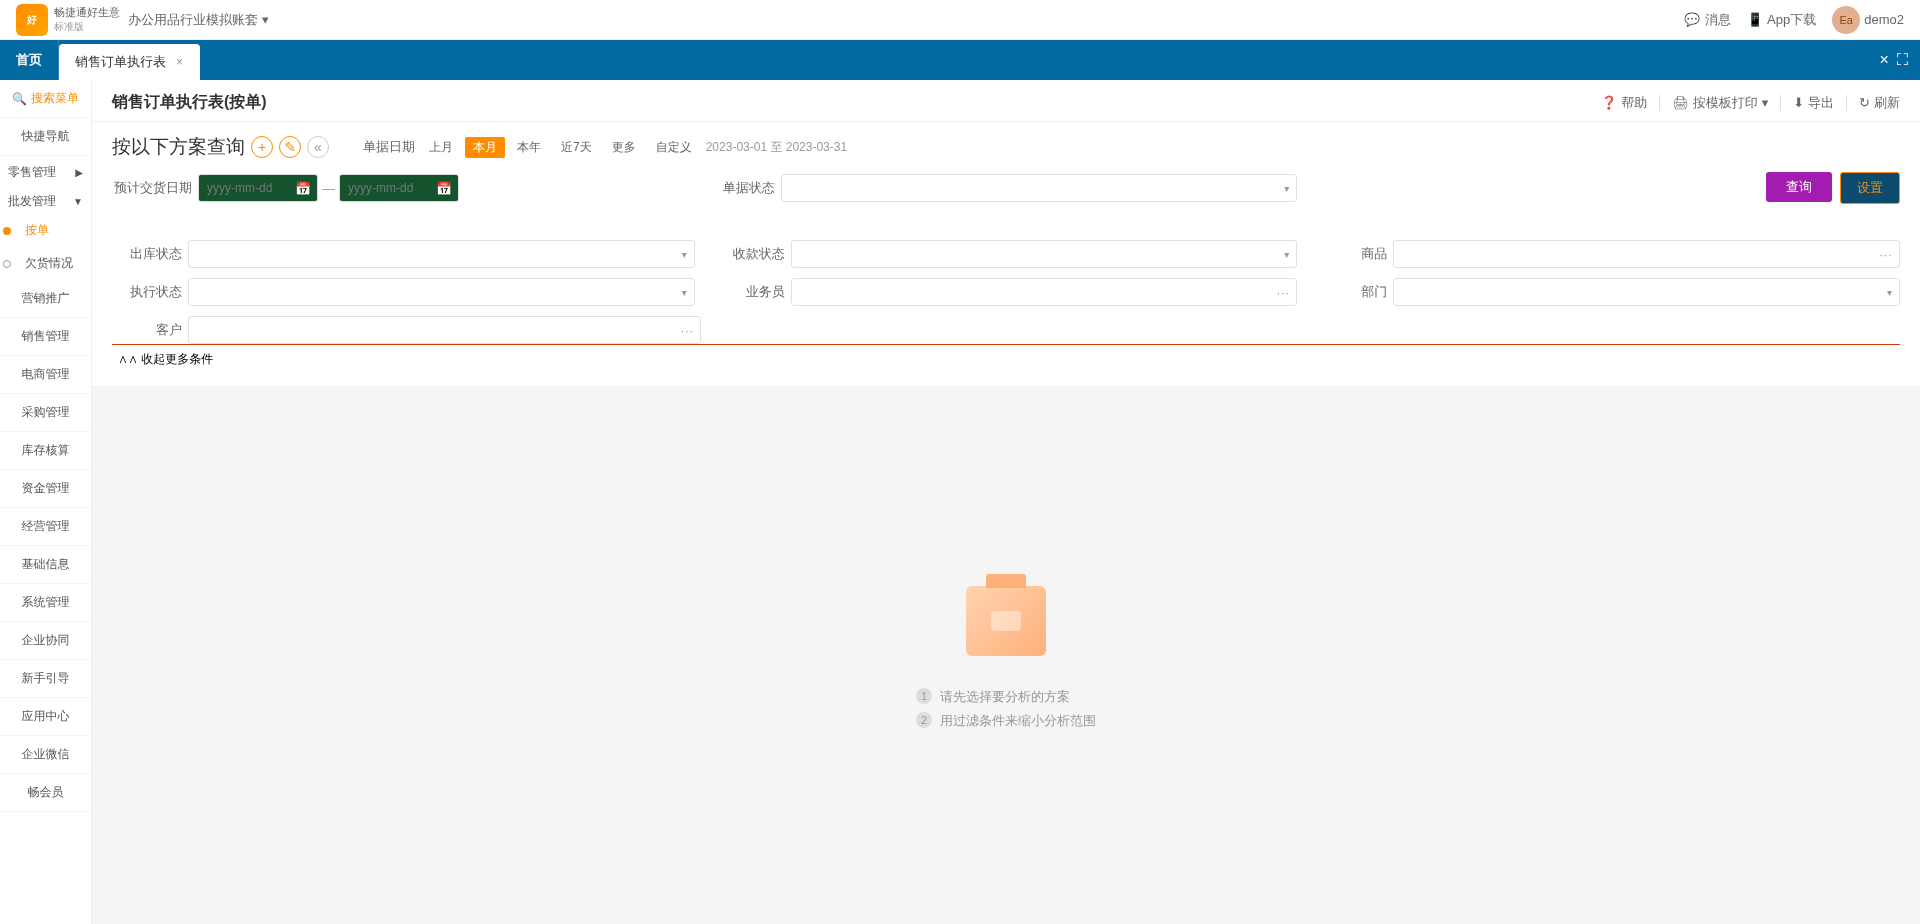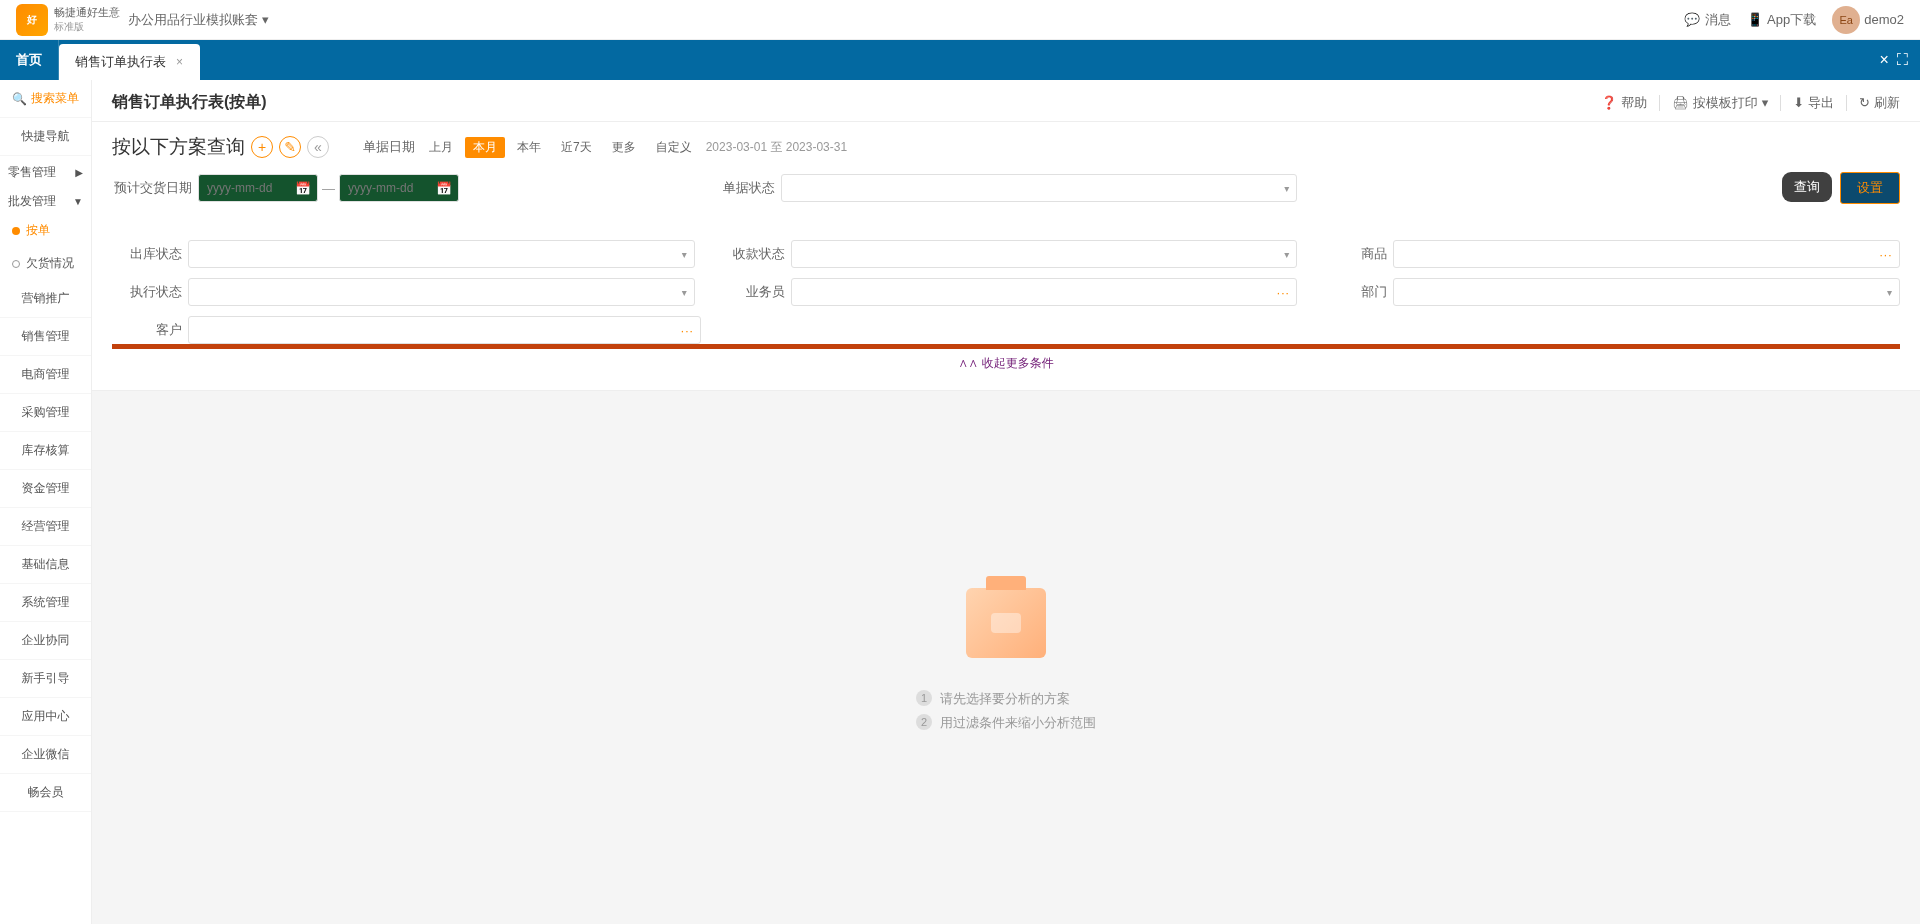--- a/index.html
+++ b/index.html
@@ -96,27 +96,27 @@
       display: flex;
       align-items: center;
       justify-content: space-between;
       color: #555;
       font-size: 12px;
       cursor: pointer;
       font-family: Liberation Serif, serif;
     }
     .sidebar-section .arrow { font-size: 10px; }
     .sidebar-sub-item {
-      padding: 8px 12px;
+      padding: 8px 3px;
       font-size: 12px;
       color: #555;
       cursor: pointer;
       display: flex;
       align-items: center;
-      gap: 6px;
+      gap: 14px;
     }
     .sidebar-sub-item.active { color: #ff8c00; }
     .orange-dot { width: 8px; height: 8px; border-radius: 50%; background: #ff8c00; display: inline-block; }
     .gray-dot { width: 8px; height: 8px; border-radius: 50%; border: 1.5px solid #999; display: inline-block; }
 
     
     .content-area {
       flex: 1;
       display: flex;
       flex-direction: column;
@@ -260,33 +260,33 @@
       right: 6px;
       top: 50%;
       transform: translateY(-50%);
       color: #ff8c00;
       font-size: 13px;
       pointer-events: none;
     }
     .date-sep { color: #999; }
 
     .collapse-bar {
-      text-align: center;
+      text-align: left;
       padding: 6px;
-      color: #701a75;
+      color: #000000;
       font-size: 12px;
       cursor: pointer;
-      border-top: 5px solid #c2410c;
+      border-top: 1px solid #c2410c;
     }
     .btn-query {
-      background: #404040;
+      background: #a21caf;
       color: white;
       border: none;
-      border-radius: 9px;
-      padding: 6px 12px;
+      border-radius: 3px;
+      padding: 6px 20px;
       font-size: 13px;
       cursor: pointer;
     }
     .btn-settings {
       background: #0c4a6e;
       color: #ff8c00;
       border: 1px solid #ff8c00;
       border-radius: 3px;
       padding: 6px 16px;
       font-size: 13px;

